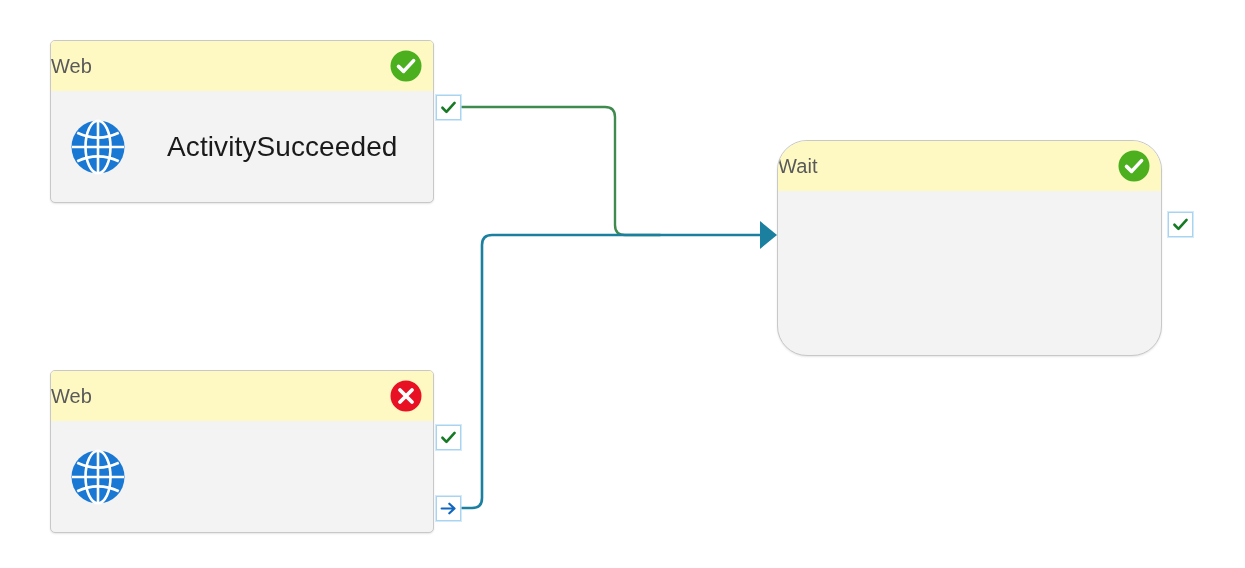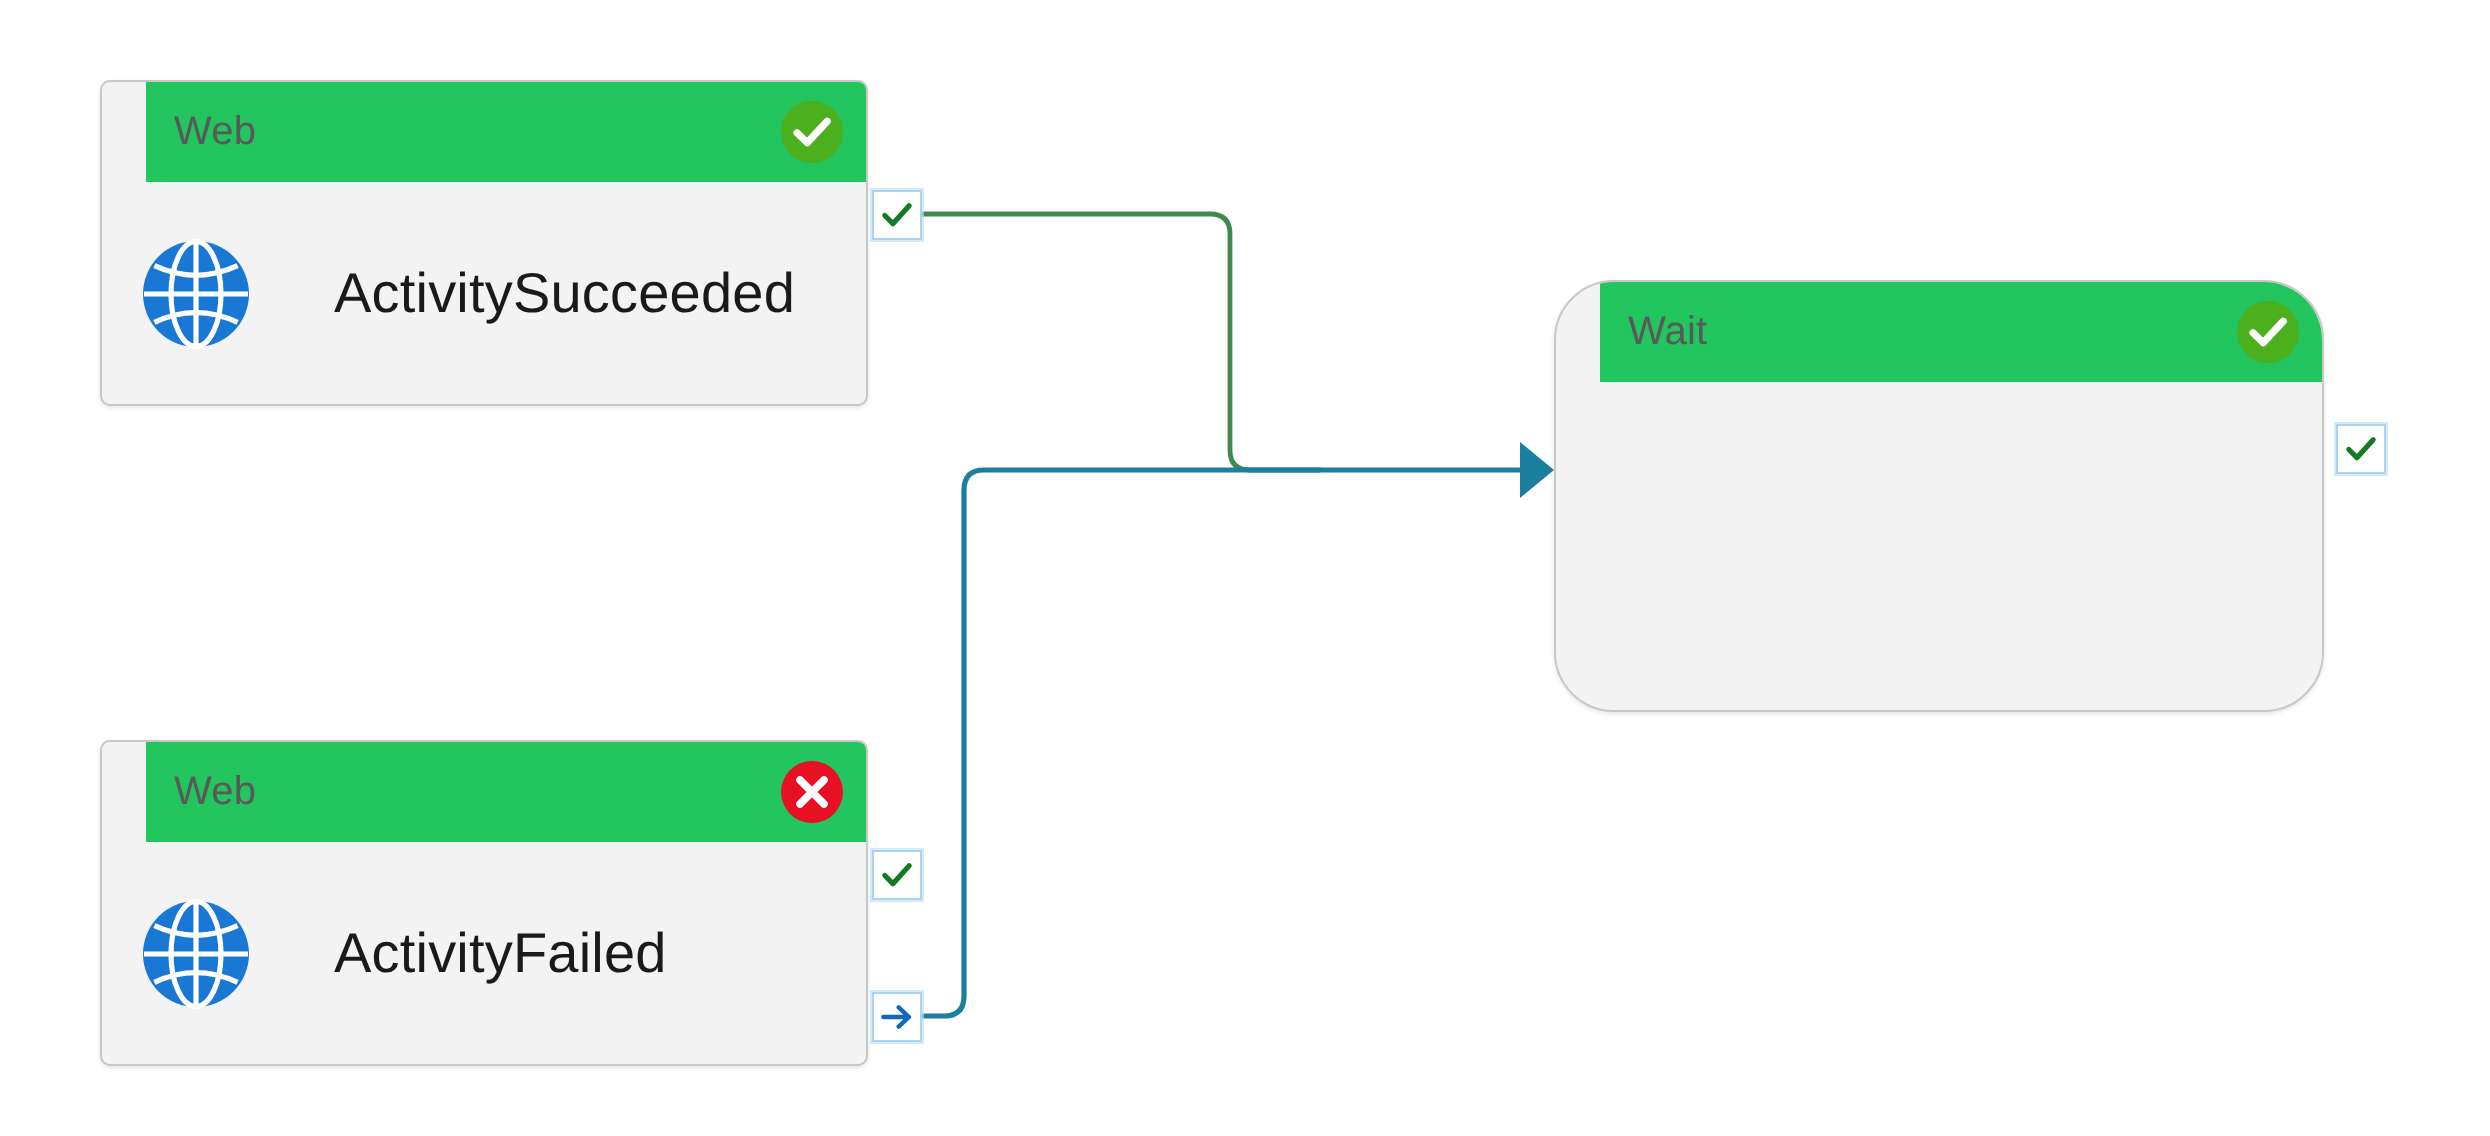--- a/index.html
+++ b/index.html
@@ -39,26 +39,24 @@
     box-sizing: border-box;
     background: #f3f3f3;
     border: 1px solid #c8c8c8;
     border-radius: 5px;
     box-shadow: 0 1px 2px rgba(0,0,0,0.10);
     overflow: hidden;
   }
   .card-header {
     position: relative;
     height: 50px;
-    background: #22c55e;
+    background: #fef9c3;
     display: flex;
     align-items: center;
-    padding-left: 14px;
-    box-sizing: border-box;
-    margin-left: 22px;
+    box-sizing: border-box;
   }
   .card-header-title {
     font-size: 20px;
     color: #595959;
     letter-spacing: 0.1px;
     line-height: 1;
   }
   .status-badge {
     position: absolute;
     right: 10px;
@@ -172,21 +170,20 @@
           <circle cx="29" cy="29" r="26.5" fill="#1878d4"></circle>
           <g fill="none" stroke="#ffffff" stroke-width="2.6">
             <ellipse cx="29" cy="29" rx="12.5" ry="26.3"></ellipse>
             <line x1="29" y1="2.7" x2="29" y2="55.3"></line>
             <line x1="3" y1="29" x2="55" y2="29"></line>
             <path d="M 8.2 14.8 Q 29 24.5 49.8 14.8"></path>
             <path d="M 8.2 43.2 Q 29 33.5 49.8 43.2"></path>
           </g>
         </svg>
       </span>
-      <span class="card-label">ActivityFailed</span>
     </div>
   </div>
 
   <div class="port" style="left:436px; top:425px;">
     <svg viewBox="0 0 25 25" width="19" height="19">
       <path d="M 4.5 12.8 L 9.8 18.2 L 20.5 6.4" fill="none" stroke="#157a23" stroke-width="3.4" stroke-linecap="round" stroke-linejoin="round"></path>
     </svg>
   </div>
 
   <div class="port" style="left:436px; top:496px;">

